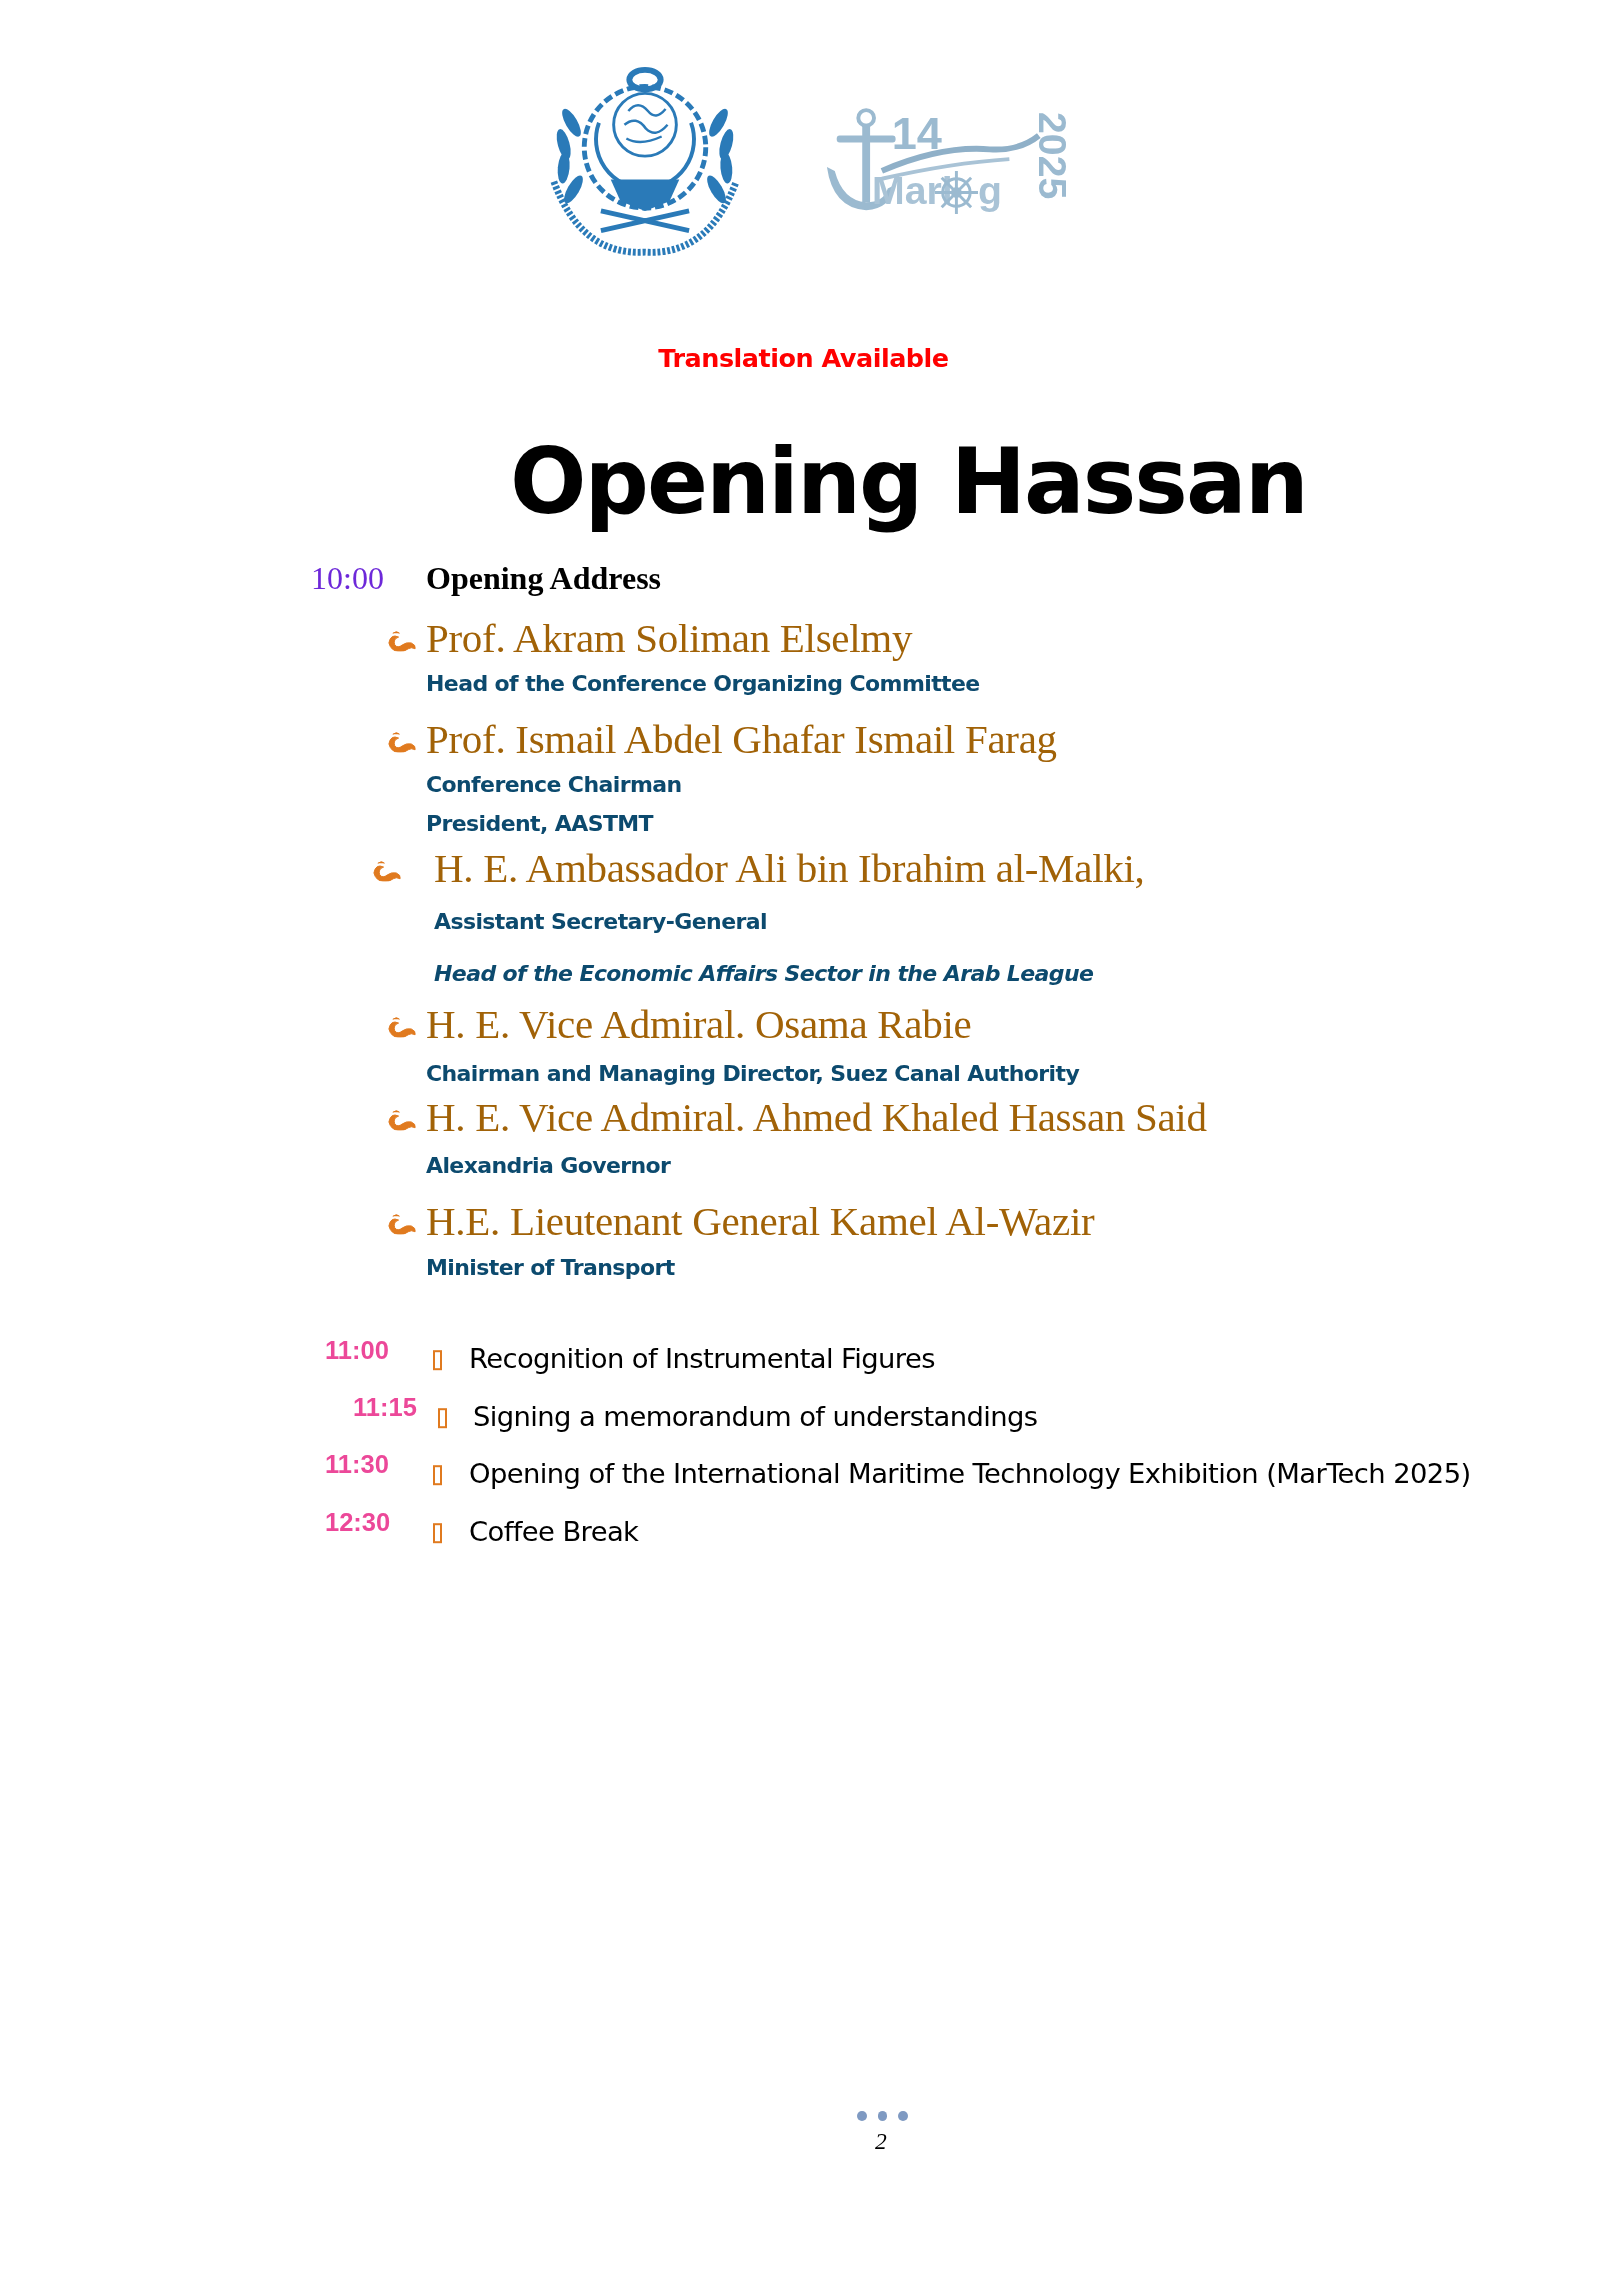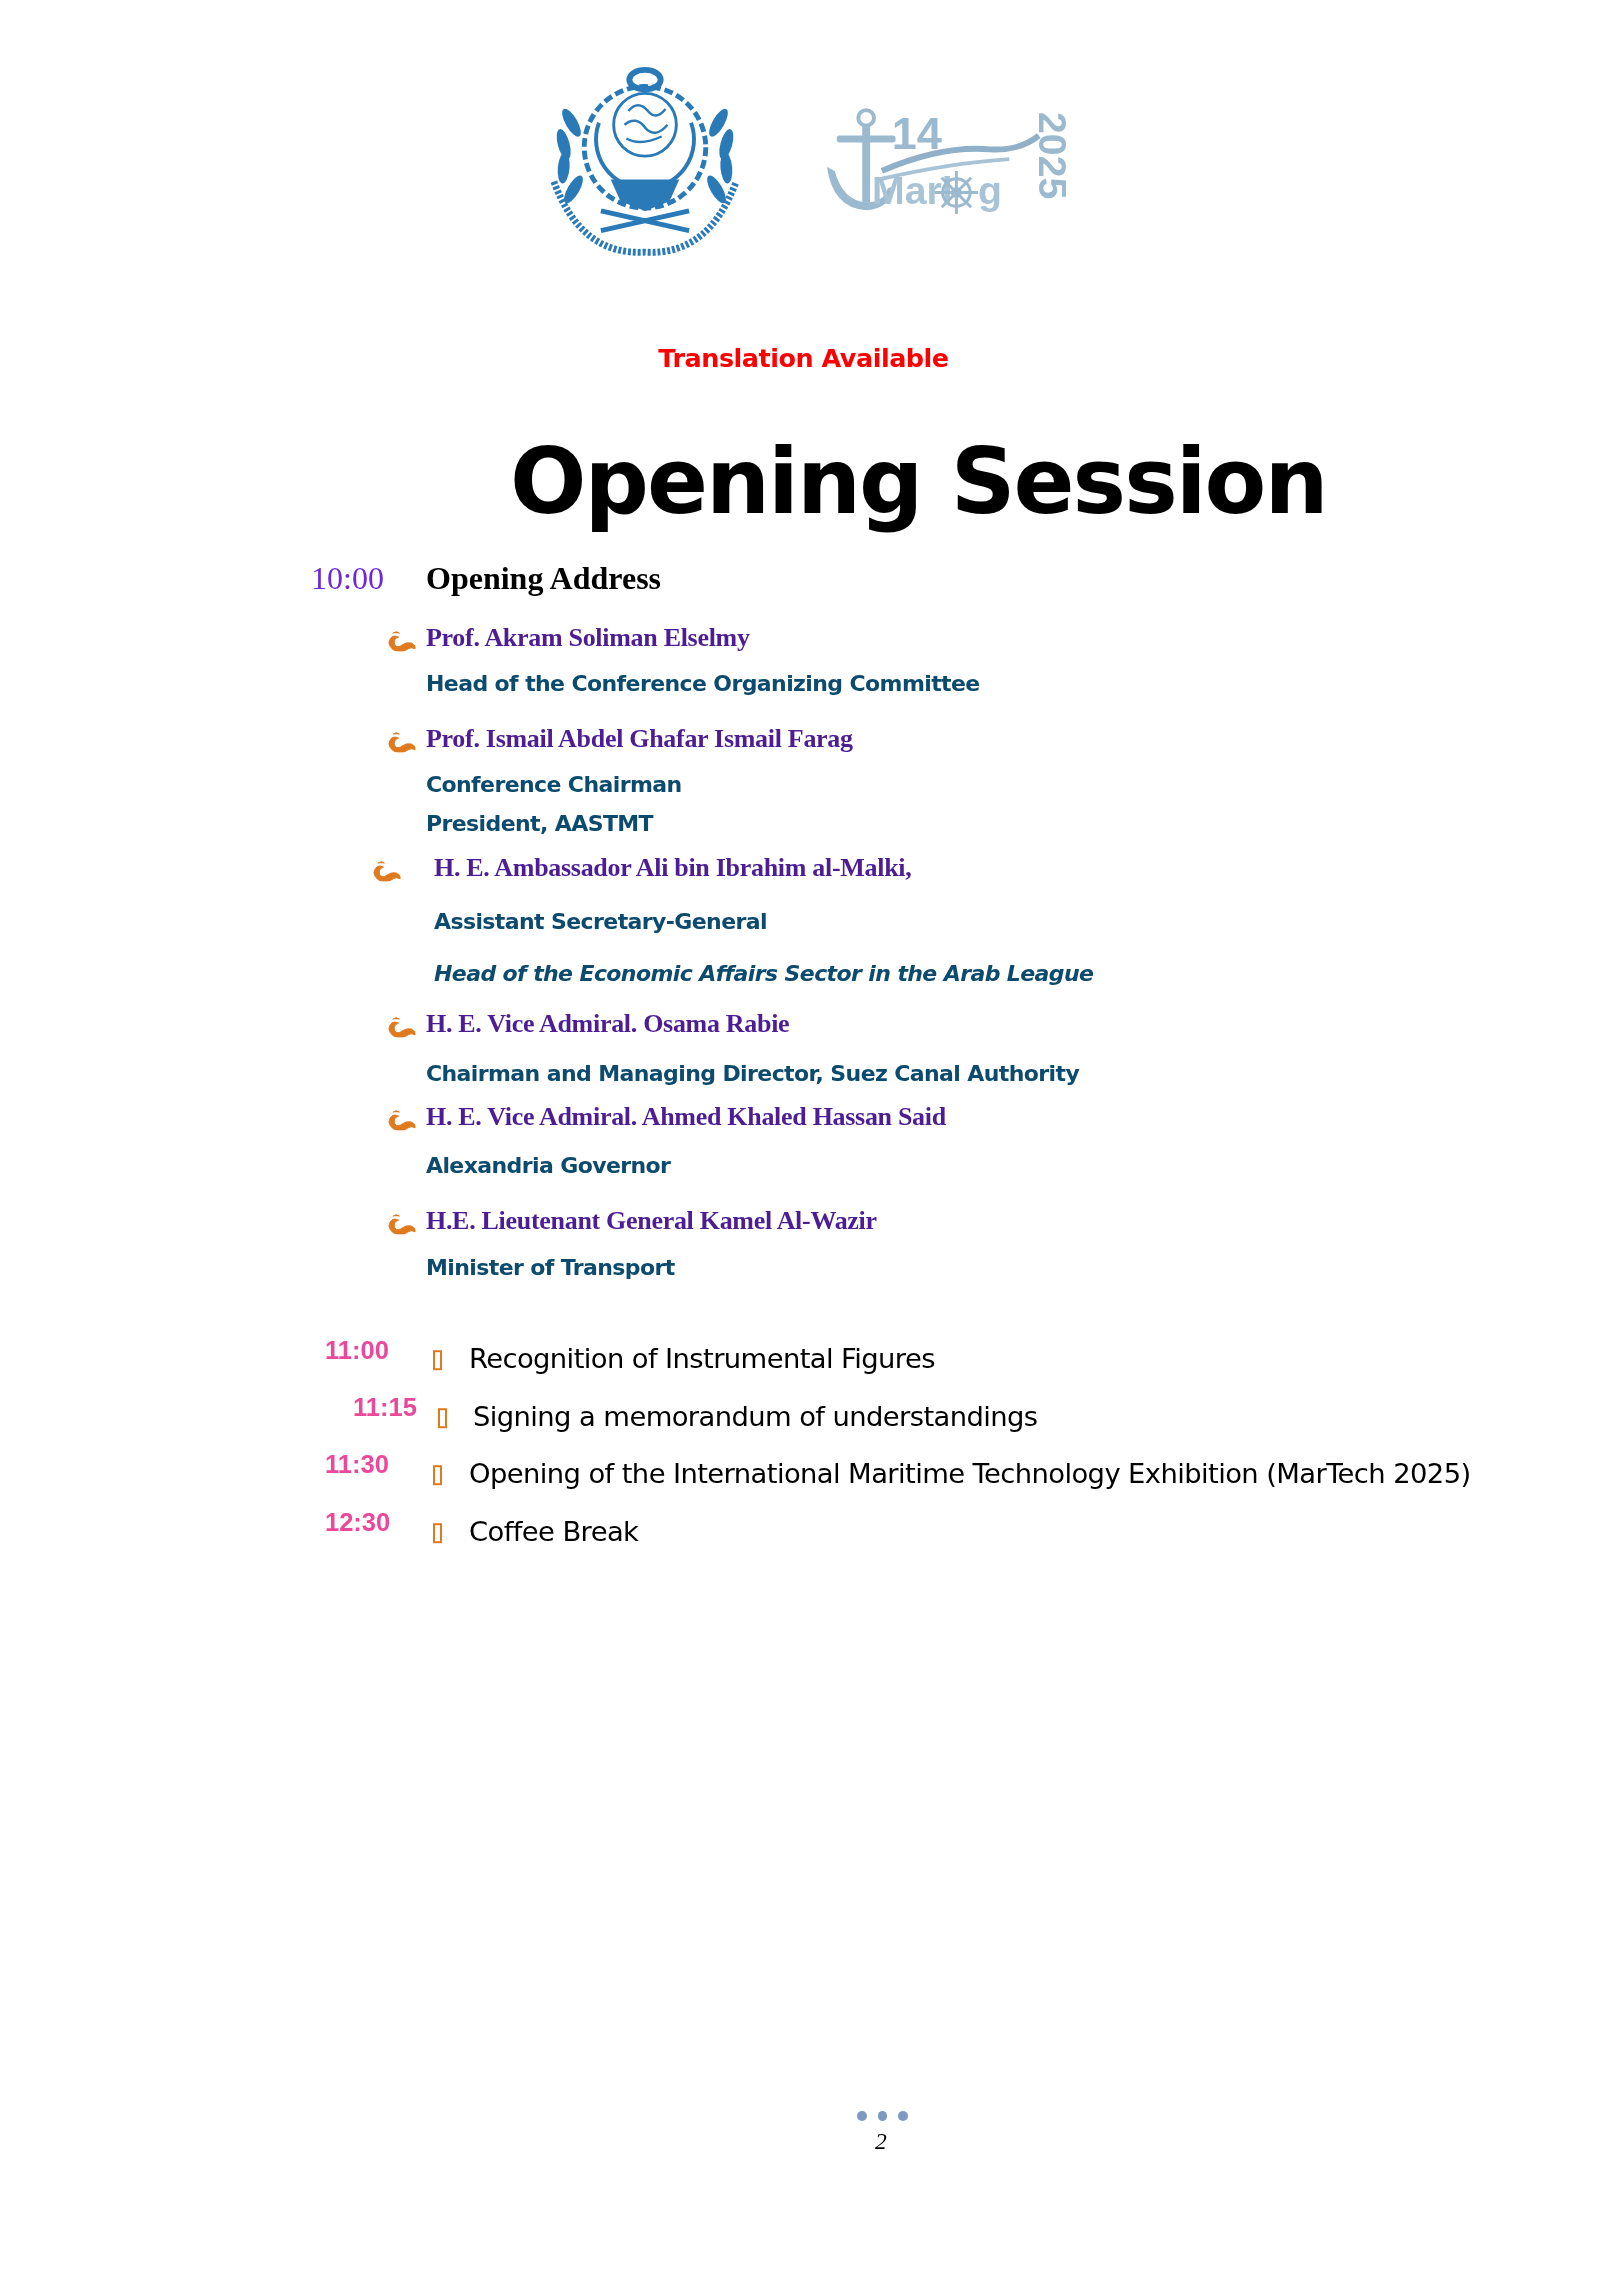--- a/index.html
+++ b/index.html
@@ -9,21 +9,21 @@
   .sans { font-family: "Liberation Sans", "DejaVu Sans", sans-serif; }
   .serif { font-family: "Liberation Serif", "DejaVu Serif", serif; }
   .calib { font-family: "DejaVu Sans", "Liberation Sans", sans-serif; }
 
   .translation { left: 0; width: 1607px; text-align: center; top: 358px; font-size: 25.5px; font-weight: bold; color: #ff0000; letter-spacing: -0.5px; }
   .title { left: 510px; top: 437px; font-size: 90px; font-weight: bold; color: #000; letter-spacing: -2px; line-height: 1; }
 
   .time-main { left: 311px; top: 578px; font-size: 32px; font-weight: normal; color: #6d28d9; }
   .section-main { left: 426px; top: 578px; font-size: 32px; font-weight: bold; color: #000; }
 
-  .spk-name { font-size: 26px; font-weight: bold; color: #4c1d95; letter-spacing: -0.3px; }
+  .spk-name { font-size: 41px; font-weight: normal; color: #a16207; letter-spacing: -0.3px; }
   .spk-role { font-size: 22px; font-weight: bold; color: #0c4a6e; letter-spacing: -0.6px; }
 
   .fleuron { width: 33px; height: 21.6px; }
 
   .time-small { left: 325px; font-size: 25.5px; font-weight: bold; color: #ec4899; }
   .item-text { font-size: 27.4px; color: #000; letter-spacing: -0.6px; }
   .item-text b { font-weight: normal; }
   .box-bullet { width: 8.8px; height: 19.6px; border: 2px solid #e07a1f; box-sizing: border-box; }
 
   .dots { left: 857px; top: 2111px; display: flex; gap: 10.8px; }
@@ -94,21 +94,21 @@
 
     <g fill="none" stroke="#9bbad0" stroke-width="3">
       <circle cx="136" cy="88" r="14"></circle>
       <circle cx="136" cy="88" r="4"></circle>
       <path d="M136 66 V110 M114 88 H158 M121 73 L151 103 M151 73 L121 103"></path>
     </g>
   </svg>
 </div>
 
 <div class="abs mid calib translation">Translation Available</div>
-<div class="abs calib title">Opening Session</div>
+<div class="abs calib title">Opening Hassan</div>
 
 <div class="abs mid serif time-main">10:00</div>
 <div class="abs mid serif section-main">Opening Address</div>
 
 <div class="abs mid" style="left:385px; top:642px;">
   <svg class="fleuron" viewBox="0 0 34 22">
       <path d="M4 14 q2 -10 10 -6 q-6 2 -4 8 q3 4 8 0 q4 -3 9 -2 q5 2 4 6 q-4 -2 -7 0 q-5 4 -10 3 q-8 -1 -10 -9 z M8 4 q4 -3 7 0" fill="#e07a1f" stroke="#e07a1f" stroke-width="1"></path>
     </svg>
 </div>
 <div class="abs mid serif spk-name" style="left:426px; top:638px;">Prof. Akram Soliman Elselmy</div>

